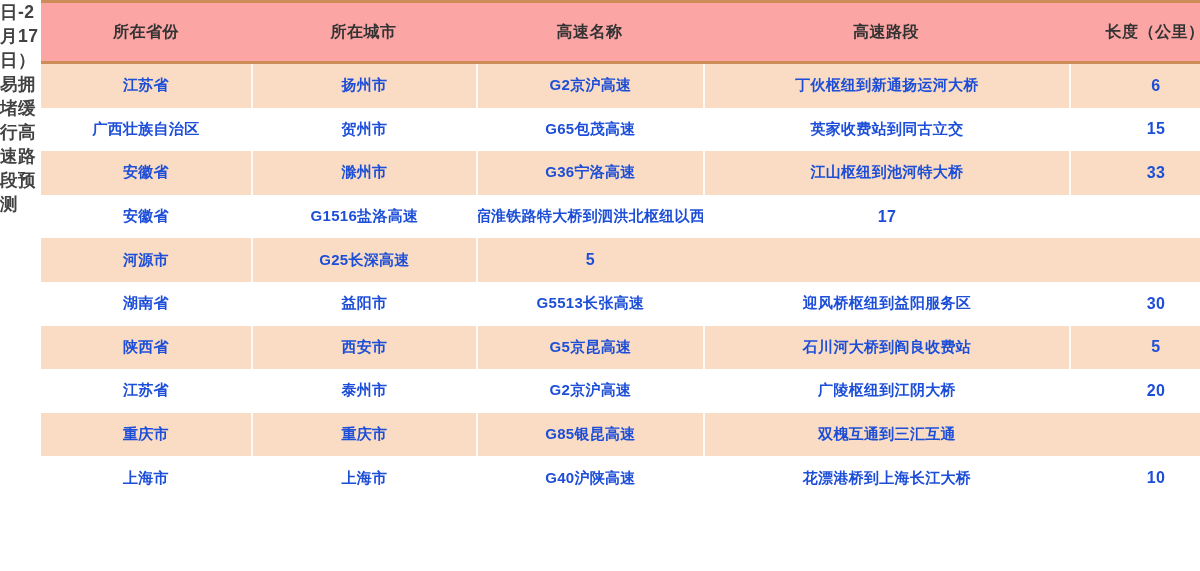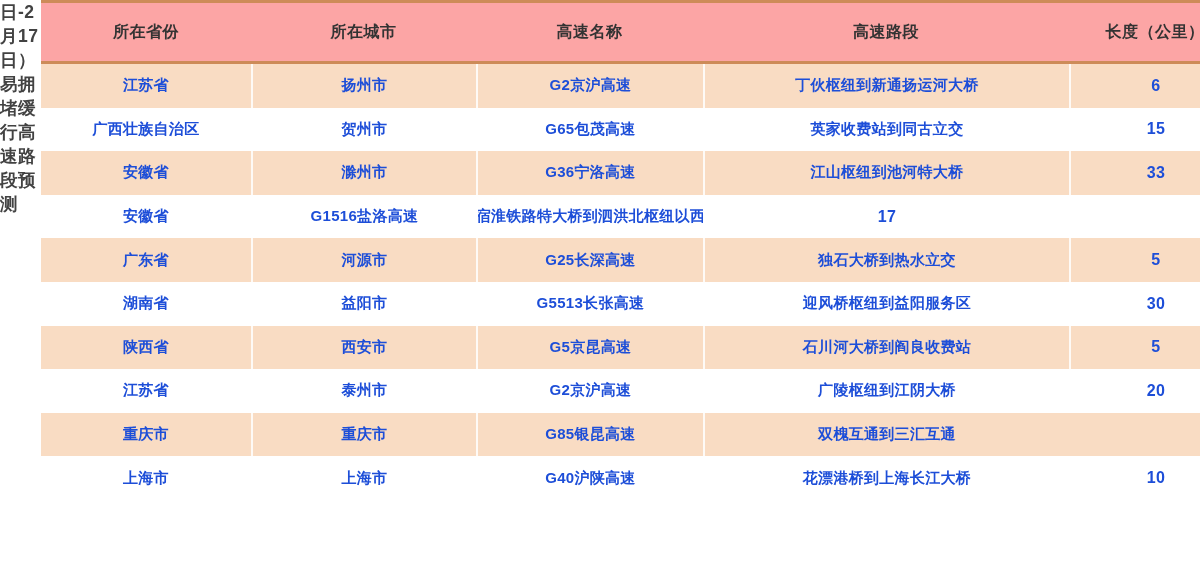--- a/index.html
+++ b/index.html
@@ -126,24 +126,22 @@
           <div class="cell">江山枢纽到池河特大桥</div>
           <div class="cell num">33</div>
         </div>
         <div class="trow plain">
           <div class="cell">安徽省</div>
           <div class="cell">G1516盐洛高速</div>
           <div class="cell">宿淮铁路特大桥到泗洪北枢纽以西</div>
           <div class="cell num">17</div>
         </div>
         <div class="trow alt">
-          <div class="cell">广东省</div>
           <div class="cell">河源市</div>
           <div class="cell">G25长深高速</div>
-          <div class="cell">独石大桥到热水立交</div>
           <div class="cell num">5</div>
         </div>
         <div class="trow plain">
           <div class="cell">湖南省</div>
           <div class="cell">益阳市</div>
           <div class="cell">G5513长张高速</div>
           <div class="cell">迎风桥枢纽到益阳服务区</div>
           <div class="cell num">30</div>
         </div>
         <div class="trow alt">

